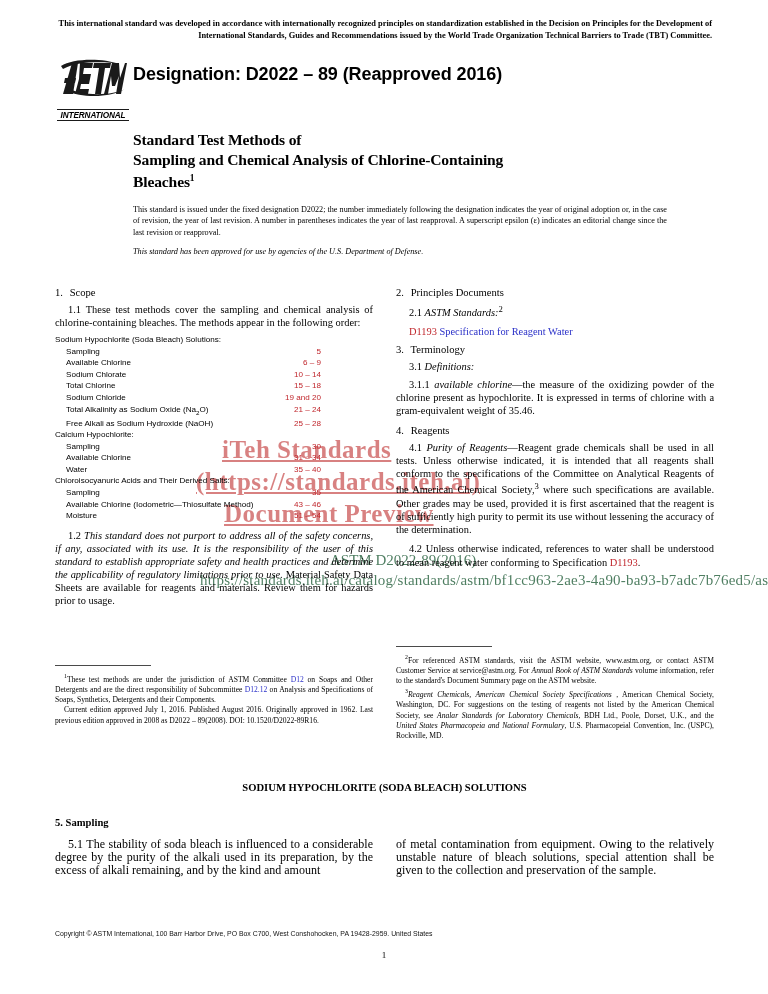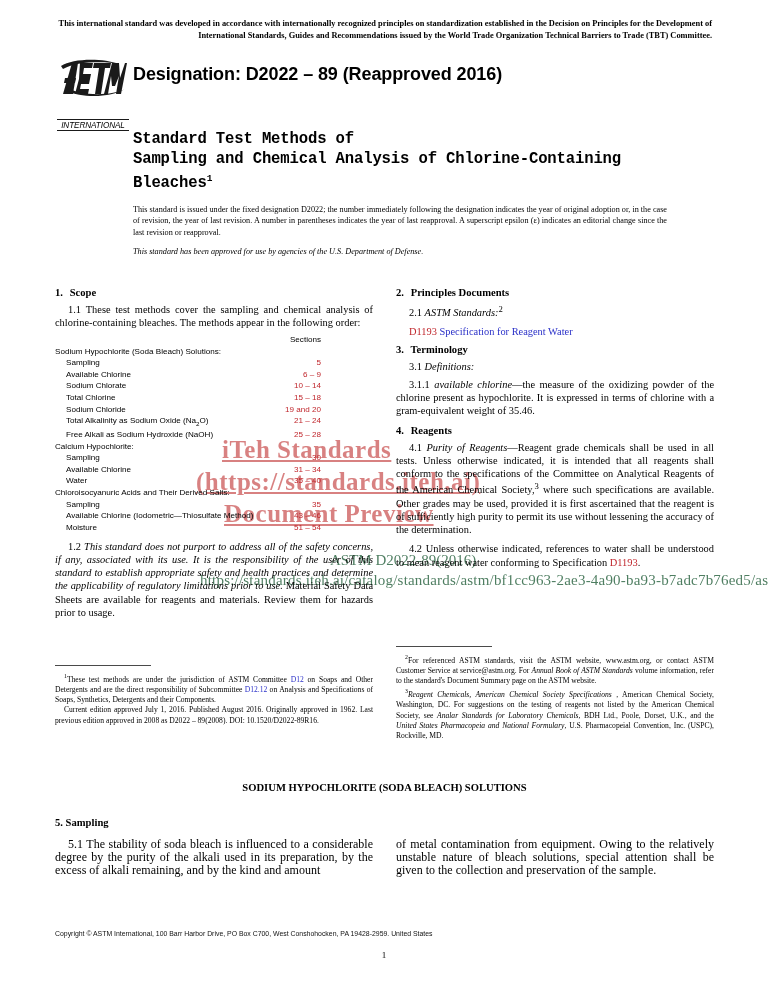--- a/index.html
+++ b/index.html
@@ -76,23 +76,23 @@
     text-align: center;
   }
   .astm-mark {
     position: relative;
     width: 68px;
     height: 42px;
     margin: 0 auto;
   }
   .astm-mark svg { display: block; }
   .astm-intl {
-    margin-top: 19px;
+    margin-top: 9px;
     font-family: "Liberation Sans", sans-serif;
-    font-weight: normal;
+    font-weight: bold;
     font-style: italic;
     font-size: 8.2px;
     letter-spacing: -0.1px;
     border-top: 1.6px solid #1a1a1a;
     border-bottom: 1.6px solid #1a1a1a;
     padding: 0.5px 0 0.5px 0;
     line-height: 9px;
   }
   .designation {
     position: absolute;
@@ -103,21 +103,21 @@
     font-size: 18px;
     letter-spacing: -0.1px;
   }
 
   
   .title-block {
     position: absolute;
     left: 133px;
     top: 130px;
     width: 580px;
-    font-family: Liberation Mono, monospace;
+    font-family: Liberation Serif, serif;
     font-weight: bold;
     font-size: 15.6px;
     line-height: 19.5px;
     letter-spacing: -0.15px;
   }
   .title-block sup { font-size: 9.5px; vertical-align: super; }
 
   
   .issue-note {
     position: absolute;
@@ -148,21 +148,21 @@
     font-size: 10.4px;
     line-height: 13.1px;
     text-align: justify;
     z-index: 6;
   }
   .col-left  { left: 55px; }
   .col-right { left: 396px; }
 
   h2.sec-head {
     font-size: 10.6px;
-    font-weight: bold;
+    font-weight: normal;
     margin: 0 0 4px 0;
     font-family: "Liberation Serif", serif;
   }
   h2.sec-head .num { display: inline-block; min-width: 12px; }
   .para {
     margin: 0 0 6.5px 0;
     text-indent: 13px;
     text-align: justify;
   }
   .para.tight { margin-bottom: 5px; }
@@ -316,24 +316,20 @@
       <span>Scope</span>
     </h2>
 
     <p class="para tight">
       <span>1.1</span>
       <span>These test methods cover the sampling and chemical analysis of chlorine-containing bleaches. The methods appear in the following order:</span>
     </p>
 
     <table class="sections-table">
       <tbody>
-        <tr class="st-head">
-          <td class="lbl"></td>
-          <td class="val">Sections</td>
-        </tr>
       <tr>
             <td class="lbl">Sodium Hypochlorite (Soda Bleach) Solutions:</td>
             <td class="val"></td>
           </tr>
           <tr>
             <td class="lbl indent1">Sampling</td>
             <td class="val">5</td>
           </tr>
           <tr>
             <td class="lbl indent1">Available Chlorine</td>

